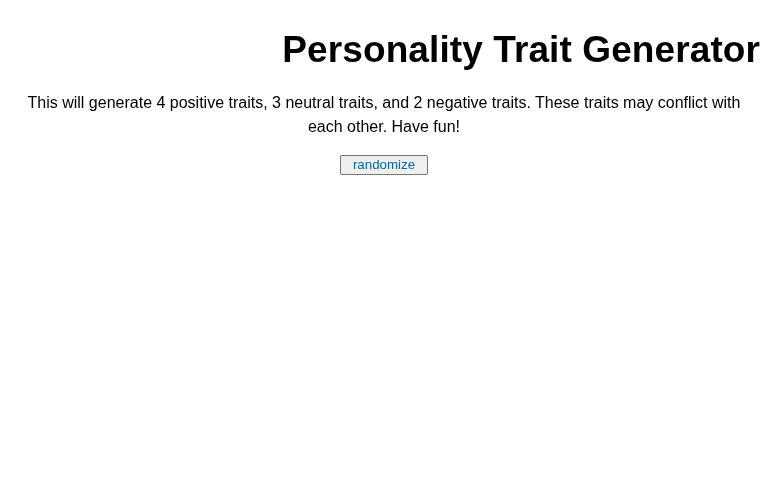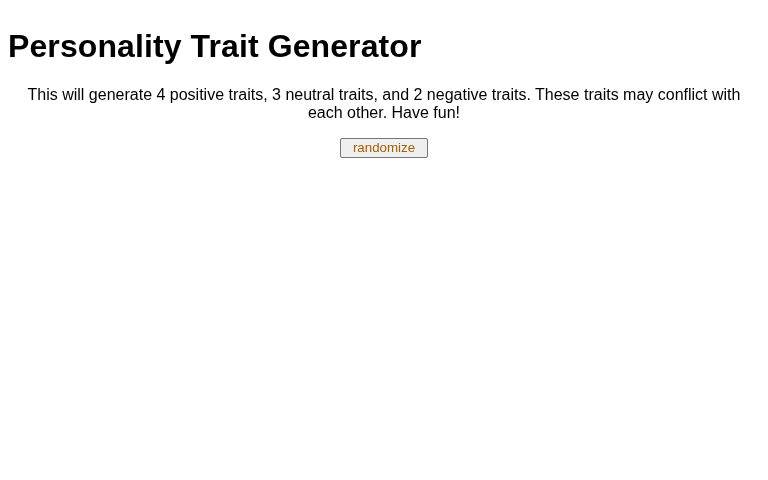--- a/index.html
+++ b/index.html
@@ -18,41 +18,41 @@
   }
   .page {
     box-sizing: border-box;
     width: 768px;
     height: 480px;
     padding: 8px;
     background: #ffffff;
   }
   h1.page-title {
     margin: 21px 0 21px 0;
-    font-size: 32px;
+    font-size: 37px;
     line-height: 1.12;
     font-weight: bold;
-    text-align: left;
+    text-align: right;
     letter-spacing: 0.1px;
   }
   p.body-text {
     margin: 16px 0;
     font-size: 16px;
-    line-height: 18px;
+    line-height: 24px;
     text-align: center;
   }
   .button-row {
     margin: 16px 0 0 0;
     text-align: center;
   }
   button.randomize-button {
     font-family: "Liberation Sans", sans-serif;
     font-size: 13.333px;
     line-height: normal;
-    color: #a16207;
+    color: #0369a1;
     background-color: #efefef;
     border: 1px solid #767676;
     border-radius: 2px;
     padding: 1px 7px 2px 7px;
     min-width: 88px;
     cursor: default;
   }
 </style>
 </head>
 <body>

